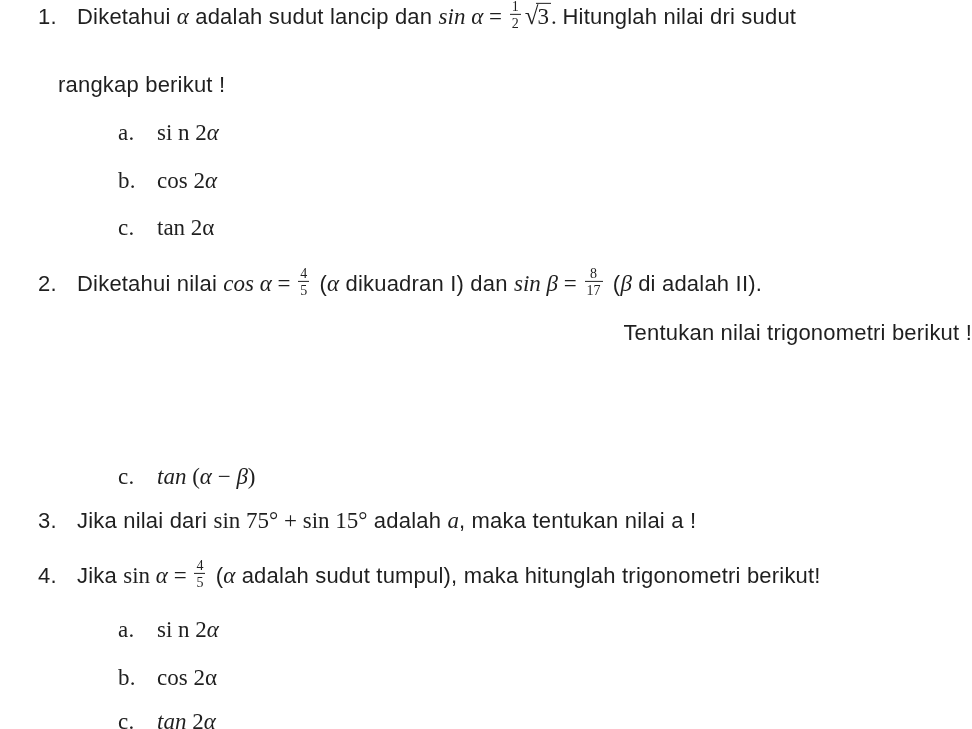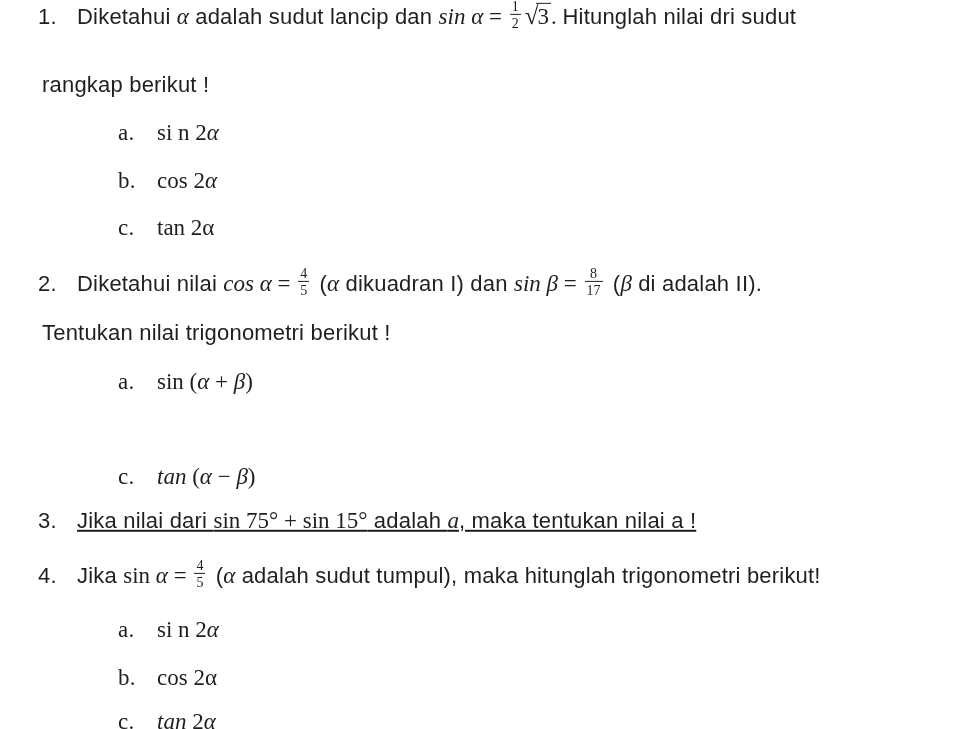--- a/index.html
+++ b/index.html
@@ -21,21 +21,21 @@
   }
   .row {
     position: absolute;
     left: 0;
     right: 0;
     white-space: nowrap;
     transform: translateY(-50%);
     line-height: 1.15;
   }
   .row.q    { padding-left: 38px; }
-  .row.cont { padding-left: 42px; }
+  .row.cont { padding-left: 58px; }
   .row.sub  { padding-left: 118px; }
   .qnum {
     display: inline-block;
     width: 39px;
   }
   .sublabel {
     display: inline-block;
     width: 39px;
     font-family: "Liberation Serif", serif;
     font-size: 23px;
@@ -92,24 +92,23 @@
     <div class="row sub" style="top: 133px;"><span class="sublabel">a.</span><span><span class="mr">si n 2</span><span class="mi">α</span></span></div>
     <div class="row sub" style="top: 181px;"><span class="sublabel">b.</span><span><span class="mr">cos 2</span><span class="mi">α</span></span></div>
     <div class="row sub" style="top: 228px;"><span class="sublabel">c.</span><span><span class="mr">tan 2</span><span class="mr">α</span></span></div>
     <div class="row q" style="top: 285px;"><span class="qnum">2.</span><span><span>Diketahui nilai </span><span class="mi">cos α</span><span class="mr"> = </span><span class="frac">
           <span class="num">4</span>
           <span class="den">5</span>
         </span><span> (</span><span class="mi">α</span><span> dikuadran I) dan </span><span class="mi">sin β</span><span class="mr"> = </span><span class="frac">
           <span class="num">8</span>
           <span class="den">17</span>
         </span><span> (</span><span class="mi">β</span><span> di adalah II).</span></span></div>
-    <div class="row cont" style="top: 333px;"><span><span>Tentukan nilai trigonometri berikut !</span></span></div>
-    <div class="row sub" style="top: 382px;"><span class="sublabel">a.</span><span><span class="mr">sin (</span><span class="mi">α</span><span class="mr"> + </span><span class="mi">β</span><span class="mr">)</span></span></div>
+    <div class="row cont" style="top: 333px; text-align: right;"><span><span>Tentukan nilai trigonometri berikut !</span></span></div>
     <div class="row sub" style="top: 477px;"><span class="sublabel">c.</span><span><span class="mi">tan</span><span class="mr"> (</span><span class="mi">α</span><span class="mr"> − </span><span class="mi">β</span><span class="mr">)</span></span></div>
-    <div class="row q" style="top: 521px; text-decoration: underline;"><span class="qnum">3.</span><span><span>Jika nilai dari </span><span class="mr">sin 75° + sin 15°</span><span> adalah </span><span class="mi">a</span><span>, maka tentukan nilai a !</span></span></div>
+    <div class="row q" style="top: 521px;"><span class="qnum">3.</span><span><span>Jika nilai dari </span><span class="mr">sin 75° + sin 15°</span><span> adalah </span><span class="mi">a</span><span>, maka tentukan nilai a !</span></span></div>
     <div class="row q" style="top: 577px;"><span class="qnum">4.</span><span><span>Jika </span><span class="mr">sin </span><span class="mi">α</span><span class="mr"> = </span><span class="frac">
           <span class="num">4</span>
           <span class="den">5</span>
         </span><span> (</span><span class="mi">α</span><span> adalah sudut tumpul), maka hitunglah trigonometri berikut!</span></span></div>
     <div class="row sub" style="top: 630px;"><span class="sublabel">a.</span><span><span class="mr">si n 2</span><span class="mi">α</span></span></div>
     <div class="row sub" style="top: 678px;"><span class="sublabel">b.</span><span><span class="mr">cos 2α</span></span></div>
     <div class="row sub" style="top: 722px;"><span class="sublabel">c.</span><span><span class="mi">tan</span><span class="mr"> 2</span><span class="mi">α</span></span></div>
   </div>
 
 </body></html>

